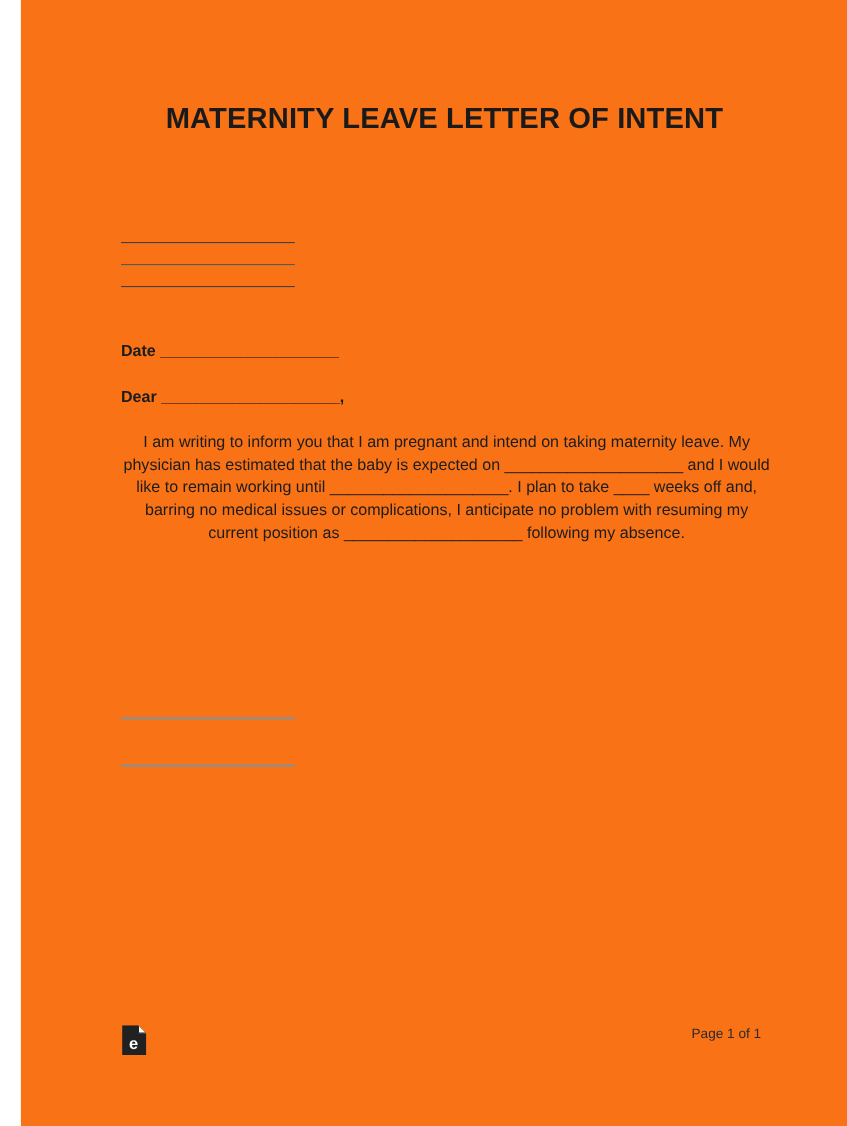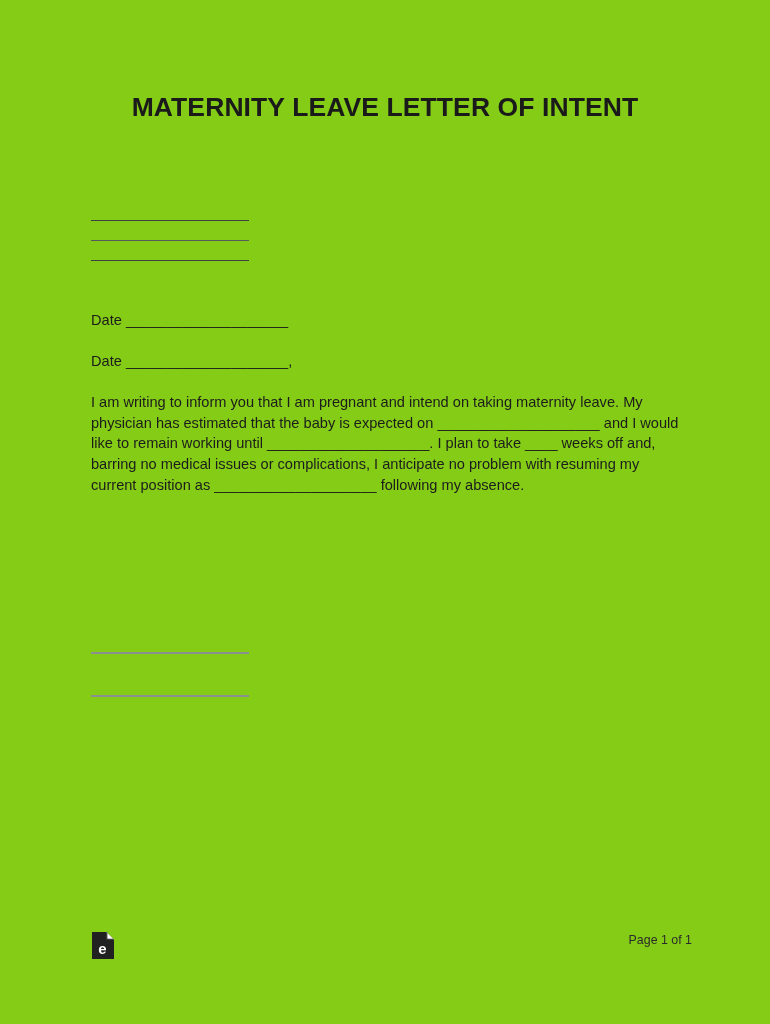--- a/index.html
+++ b/index.html
@@ -12,21 +12,22 @@
     height: 1024px;
     position: relative;
     font-family: "Liberation Sans", sans-serif;
     color: #000000;
     overflow: hidden;
   }
 
   .page {
     position: absolute;
     inset: 0;
-    background: #84cc16;
+    background: #f97316;
+    margin-left: 19px;
   }
 
   
   .doc-title {
     position: absolute;
     top: 92px;
     left: 0;
     width: 770px;
     text-align: center;
     font-size: 26.5px;
@@ -57,27 +58,28 @@
     left: 91px;
     top: 310px;
     width: 592px;
     font-size: 14.6px;
     line-height: 20.6px;
     color: #1c1c1c;
   }
   .field-line {
     margin: 0 0 0 0;
     white-space: nowrap;
+    font-weight: bold;
   }
   .gap-date { height: 20px; }
   .gap-para { height: 21px; }
 
   p.para {
     margin: 0;
-    text-align: left;
+    text-align: center;
   }
 
   .closing {
     margin: 0;
   }
 
   
   .sig-block {
     position: absolute;
     left: 91px;
@@ -121,21 +123,21 @@
     <div class="rule"></div>
     <div class="rule dark"></div>
   </div>
 
   <div class="body-wrap">
 
     <div class="field-line">Date ____________________</div>
 
     <div class="gap-date"></div>
 
-    <div class="field-line">Date ____________________,</div>
+    <div class="field-line">Dear ____________________,</div>
 
     <div class="gap-para"></div>
 
     <p class="para">I am writing to inform you that I am pregnant and intend on taking maternity leave. My physician has estimated that the baby is expected on ____________________ and I would like to remain working until ____________________. I plan to take ____ weeks off and, barring no medical issues or complications, I anticipate no problem with resuming my current position as ____________________ following my absence.</p>
 
     <div class="gap-para"></div>
 
 
     <div class="gap-para"></div>
 

